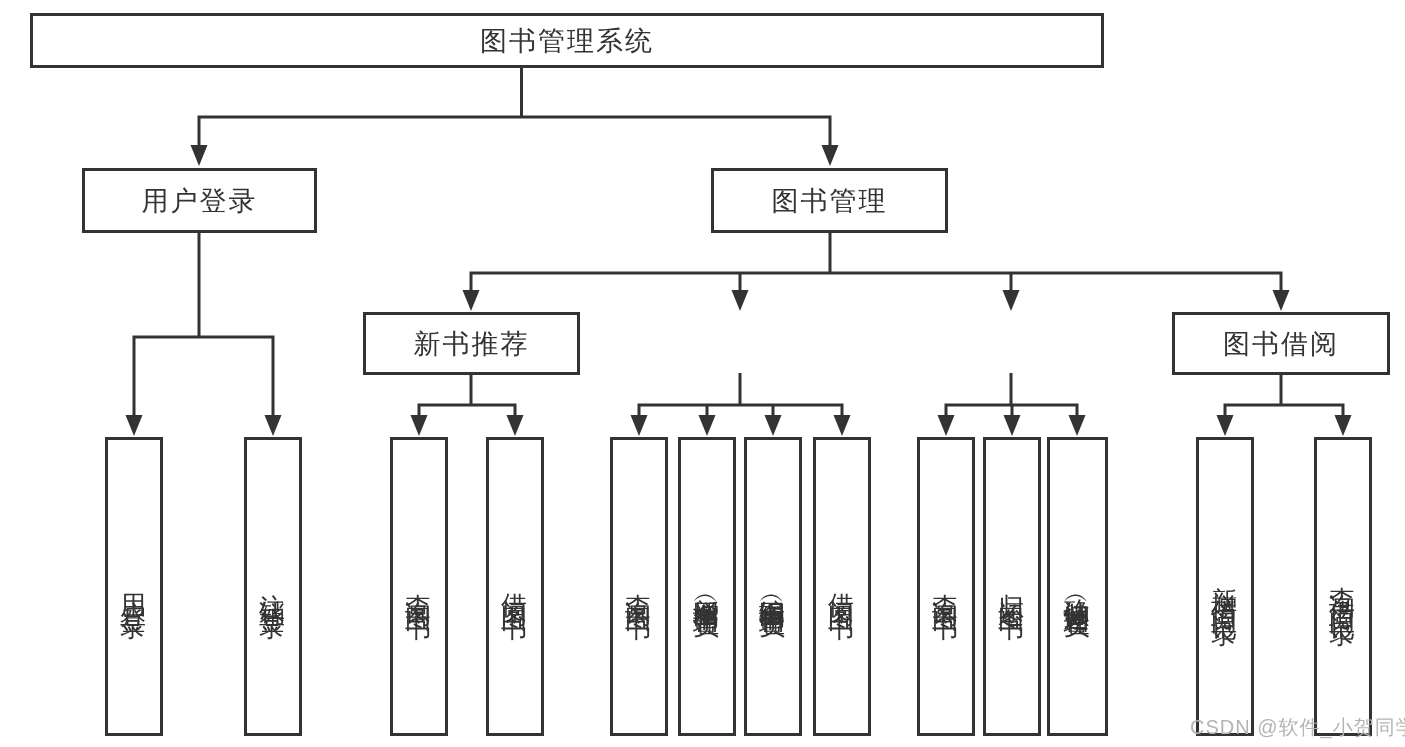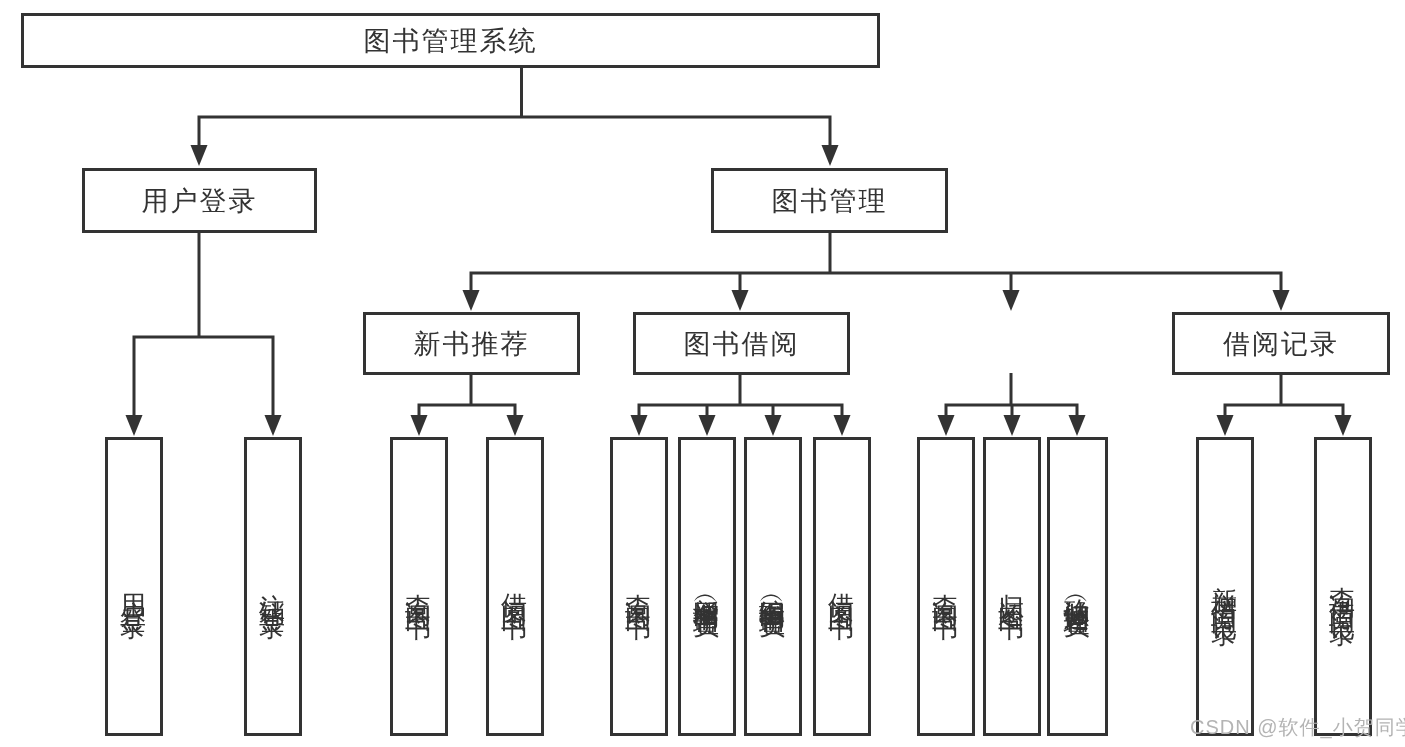--- a/index.html
+++ b/index.html
@@ -104,39 +104,36 @@
         <polygon points="773,436 764.5,415 781.5,415"></polygon>
         <polygon points="842,436 833.5,415 850.5,415"></polygon>
         <polygon points="946,436 937.5,415 954.5,415"></polygon>
         <polygon points="1012,436 1003.5,415 1020.5,415"></polygon>
         <polygon points="1077,436 1068.5,415 1085.5,415"></polygon>
         <polygon points="1225,436 1216.5,415 1233.5,415"></polygon>
         <polygon points="1343,436 1334.5,415 1351.5,415"></polygon>
       </g>
   </svg>
 
-  <div class="box" style="left:21px;top:13px;width:859px;height:55px">
+  <div class="box" style="left:30px;top:13px;width:1074px;height:55px">
     <span>图书管理系统</span>
   </div>
 
   <div class="box" style="left:82px;top:168px;width:235px;height:65px">
     <span>用户登录</span>
   </div>
   <div class="box" style="left:363px;top:312px;width:217px;height:63px">
     <span>新书推荐</span>
   </div>
 
   <div class="box" style="left:711px;top:168px;width:237px;height:65px">
     <span>图书管理</span>
   </div>
-  <div class="box" style="left:633px;top:312px;width:217px;height:63px">
+  <div class="box" style="left:1172px;top:312px;width:218px;height:63px">
     <span>图书借阅</span>
-  </div>
-  <div class="box" style="left:1172px;top:312px;width:218px;height:63px">
-    <span>借阅记录</span>
   </div>
 
   <div class="box leaf" style="left:105px;top:437px;width:58px;height:299px">
     <span>用户登录</span>
   </div>
   <div class="box leaf" style="left:244px;top:437px;width:58px;height:299px">
     <span>注销登录</span>
   </div>
 
   <div class="box leaf" style="left:390px;top:437px;width:58px;height:299px">

